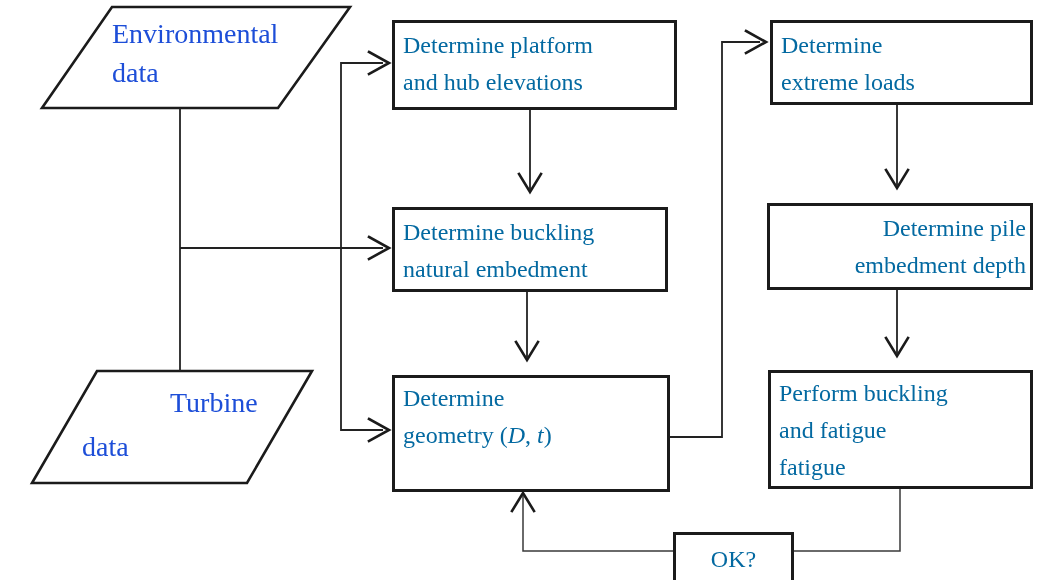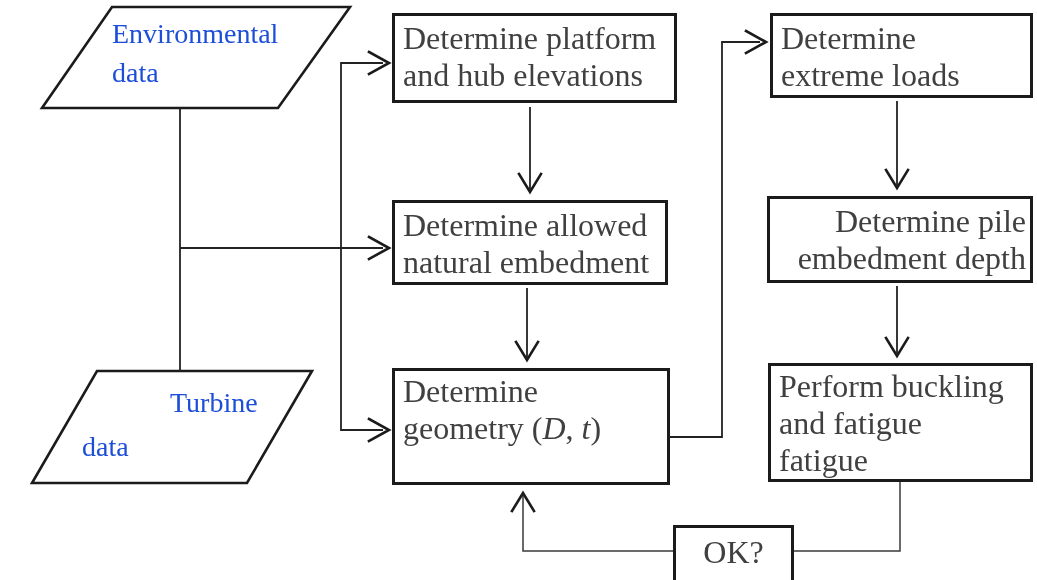--- a/index.html
+++ b/index.html
@@ -9,25 +9,26 @@
     background:#ffffff;
     overflow:hidden;
     font-family:"Liberation Serif", serif;
   }
   .layer{position:absolute;left:0;top:0;width:1037px;height:580px;}
   .node{
     position:absolute;
     box-sizing:border-box;
     border:3px solid #1b1b1b;
     background:#ffffff;
-    color:#404040;
-    font-size:32px;
+    color:#0369a1;
+    font-size:24px;
     line-height:37px;
     padding:4px 4px 0 8px;
     white-space:nowrap;
+    margin-top:7px;
   }
   .node .line{display:block;}
   .node i{font-style:italic;}
   .decision{
     text-align:center;
     padding:6px 0 0 0;
   }
   .plabel{
     position:absolute;
     color:#1d4ed8;
@@ -82,21 +83,21 @@
   <span class="plabel" style="left:112px;top:56px;">data</span>
   <span class="plabel" style="left:130px;top:386px;margin-left:40px;">Turbine</span>
   <span class="plabel" style="left:82px;top:430px;">data</span>
 
   <div class="node" style="left:392px;top:13px;width:285px;height:90px;">
     <span class="line">Determine platform</span>
     <span class="line">and hub elevations</span>
   </div>
 
   <div class="node" style="left:392px;top:200px;width:276px;height:85px;">
-    <span class="line">Determine allowed</span>
+    <span class="line">Determine buckling</span>
     <span class="line">natural embedment</span>
   </div>
 
   <div class="node" style="left:392px;top:368px;width:278px;height:117px;padding-top:2px;">
     <span class="line">Determine</span>
     <span class="line"><span>geometry (</span><i>D</i><span>, </span><i>t</i><span>)</span></span>
   </div>
 
   <div class="node" style="left:770px;top:13px;width:263px;height:85px;">
     <span class="line">Determine</span>

